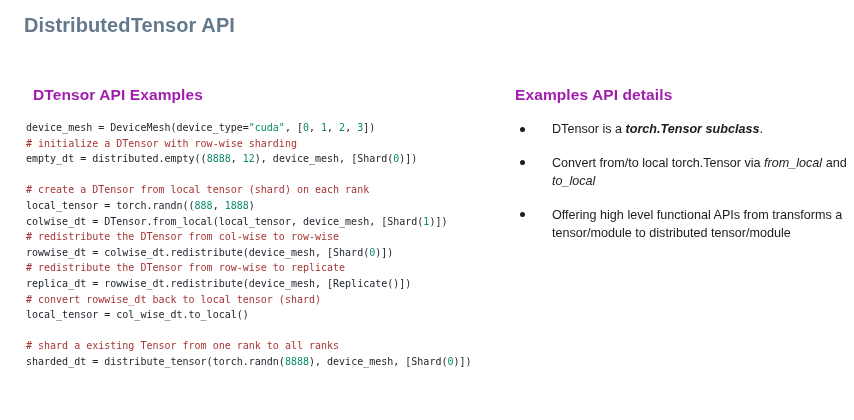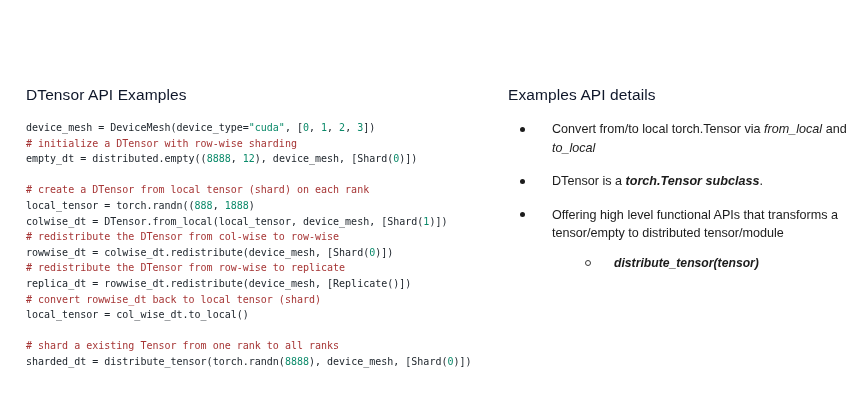--- a/index.html
+++ b/index.html
@@ -41,25 +41,25 @@
     width: 470px;
   }
   .col-right {
     position: absolute;
     left: 508px;
     top: 86px;
     width: 340px;
   }
   .section-heading {
     font-size: 15.5px;
-    font-weight: normal;
-    color: #0f172a;
+    font-weight: bold;
+    color: #a21caf;
     letter-spacing: 0.1px;
     white-space: nowrap;
-    margin: 0 0 16px 0;
+    margin: 0 0 16px 7px;
   }
 
   
   .code-wrap {
     font-family: "DejaVu Sans Mono", "Liberation Mono", monospace;
     font-size: 10px;
     line-height: 15.6px;
     color: #20272e;
     white-space: pre;
     letter-spacing: 0px;
@@ -123,30 +123,30 @@
     border-radius: 50%;
     border: 1px solid #3a3a3a;
     background: transparent;
   }
 </style>
 </head>
 <body>
 
 <div class="slide">
 
+  <div class="slide-title">DistributedTensor API</div>
 
   <div class="col-left">
     <div class="section-heading">DTensor API Examples</div>
     <div class="code-wrap"><div class="code-block"><div class="code-line"><span>device_mesh = DeviceMesh(device_type=</span><span class="st">"cuda"</span><span>, [</span><span class="nm">0</span><span>, </span><span class="nm">1</span><span>, </span><span class="nm">2</span><span>, </span><span class="nm">3</span><span>])</span></div><div class="code-line"><span class="cm"># initialize a DTensor with row-wise sharding</span></div><div class="code-line"><span>empty_dt = distributed.empty((</span><span class="nm">8888</span><span>, </span><span class="nm">12</span><span>), device_mesh, [Shard(</span><span class="nm">0</span><span>)])</span></div></div><div class="code-block"><div class="code-line"><span class="cm"># create a DTensor from local tensor (shard) on each rank</span></div><div class="code-line"><span>local_tensor = torch.randn((</span><span class="nm">888</span><span>, </span><span class="nm">1888</span><span>)</span></div><div class="code-line"><span>colwise_dt = DTensor.from_local(local_tensor, device_mesh, [Shard(</span><span class="nm">1</span><span>)])</span></div><div class="code-line"><span class="cm"># redistribute the DTensor from col-wise to row-wise</span></div><div class="code-line"><span>rowwise_dt = colwise_dt.redistribute(device_mesh, [Shard(</span><span class="nm">0</span><span>)])</span></div><div class="code-line"><span class="cm"># redistribute the DTensor from row-wise to replicate</span></div><div class="code-line"><span>replica_dt = rowwise_dt.redistribute(device_mesh, [Replicate()])</span></div><div class="code-line"><span class="cm"># convert rowwise_dt back to local tensor (shard)</span></div><div class="code-line"><span>local_tensor = col_wise_dt.to_local()</span></div></div><div class="code-block"><div class="code-line"><span class="cm"># shard a existing Tensor from one rank to all ranks</span></div><div class="code-line"><span>sharded_dt = distribute_tensor(torch.randn(</span><span class="nm">8888</span><span>), device_mesh, [Shard(</span><span class="nm">0</span><span>)])</span></div></div></div>
   </div>
 
   <div class="col-right">
     <div class="section-heading">Examples API details</div>
     <ul class="bullet-list">
+        <li class="bullet"><span>DTensor is a </span><b>torch.Tensor subclass</b><span>.</span></li>
         <li class="bullet"><span>Convert from/to local torch.Tensor via </span><i>from_local</i><span> and </span><i>to_local</i></li>
-        <li class="bullet"><span>DTensor is a </span><b>torch.Tensor subclass</b><span>.</span></li>
-        <li class="bullet"><span>Offering high level functional APIs that transforms a tensor/empty to distributed tensor/module</span><ul class="sub-list">
-            <li class="sub-bullet">distribute_tensor(tensor)</li>
+        <li class="bullet"><span>Offering high level functional APIs from transforms a tensor/module to distributed tensor/module</span><ul class="sub-list">
           </ul></li>
       </ul>
   </div>
 
 </div>
 
 </body></html>

